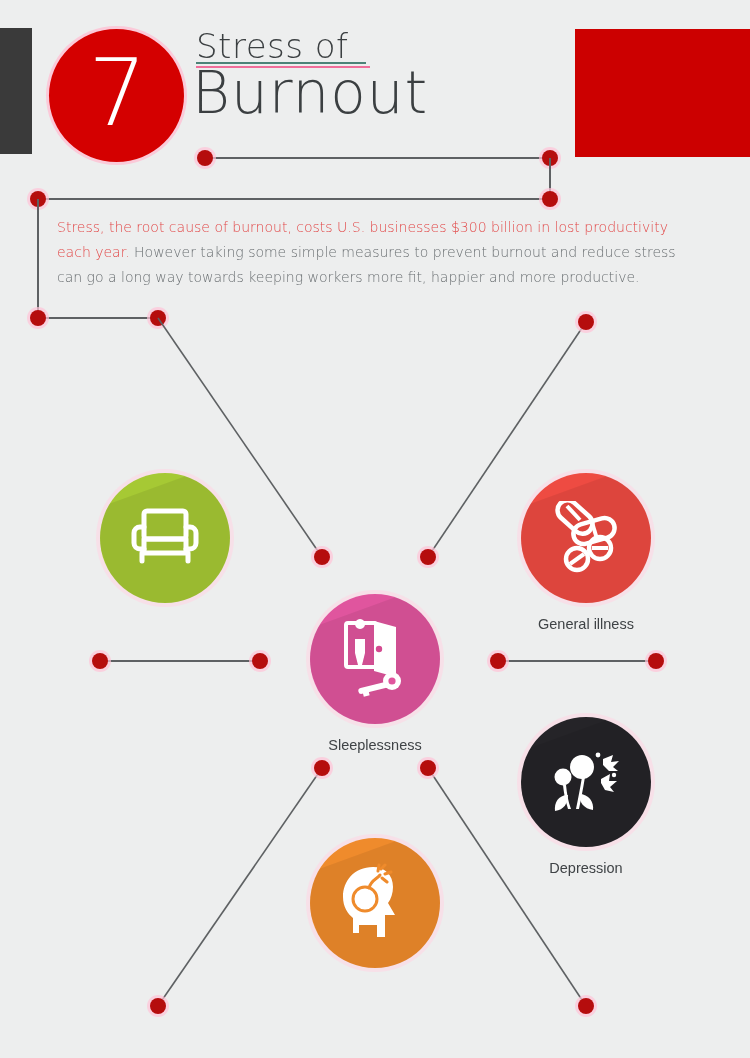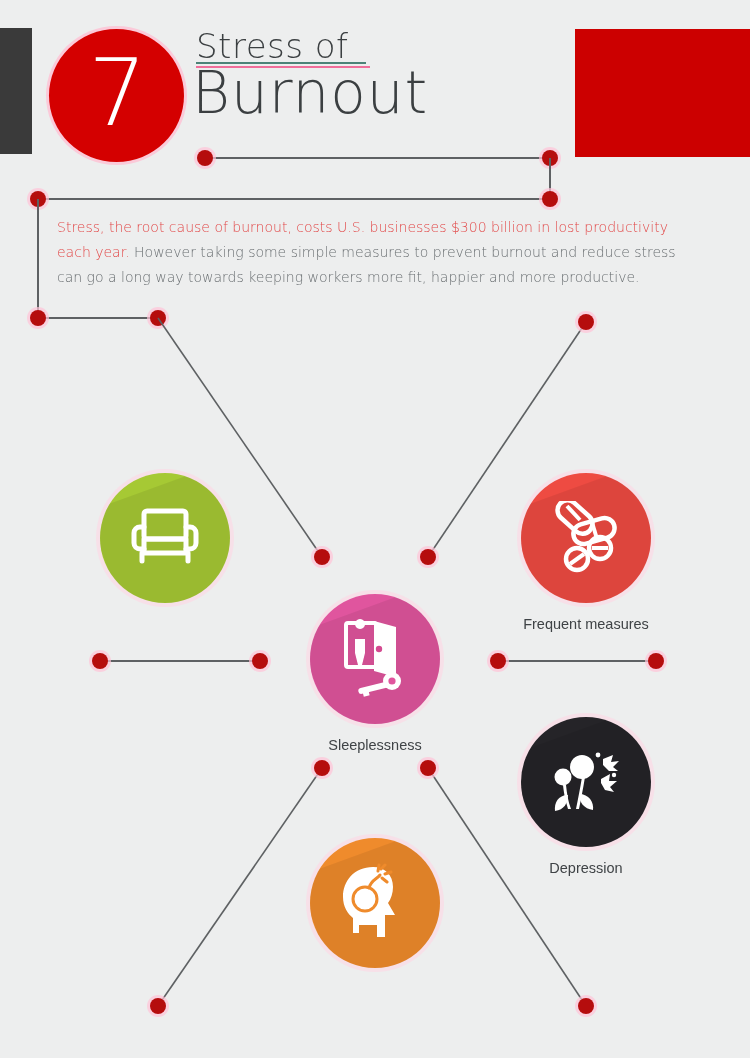--- a/index.html
+++ b/index.html
@@ -271,21 +271,21 @@
           <line x1="20" y1="5" x2="33" y2="19" stroke-width="4"></line>
           <rect x="26" y="20" width="42" height="20" rx="10" transform="rotate(-16 47 30)"></rect>
           <line x1="44" y1="18" x2="50" y2="38" stroke-width="4"></line>
           <circle cx="53" cy="47" r="11"></circle>
           <line x1="45" y1="47" x2="61" y2="47" stroke-width="4"></line>
           <circle cx="30" cy="58" r="11"></circle>
           <line x1="23" y1="63" x2="37" y2="53" stroke-width="4"></line>
         </g>
       </svg>
     </div>
-    <div class="caption">Frequent measures</div>
+    <div class="caption">General illness</div>
   </div>
 
   <div class="node" style="left:275px; top:594px;">
     <div class="circle" style="background:#e0559e;">
       <div class="shade"></div>
       <svg width="78" height="80" viewBox="0 0 78 80">
         <rect x="10" y="4" width="30" height="44" rx="2" fill="none" stroke="#ffffff" stroke-width="4"></rect>
         <path d="M24 10 a5 5 0 1 1 0.1 0 z M19 20 h10 v14 l-3 12 h-4 l-3 -12 z" fill="#ffffff"></path>
         <path d="M38 2 L60 8 V58 L38 52 Z" fill="#ffffff"></path>
         <circle cx="43" cy="30" r="3.2" fill="#d44a90"></circle>

